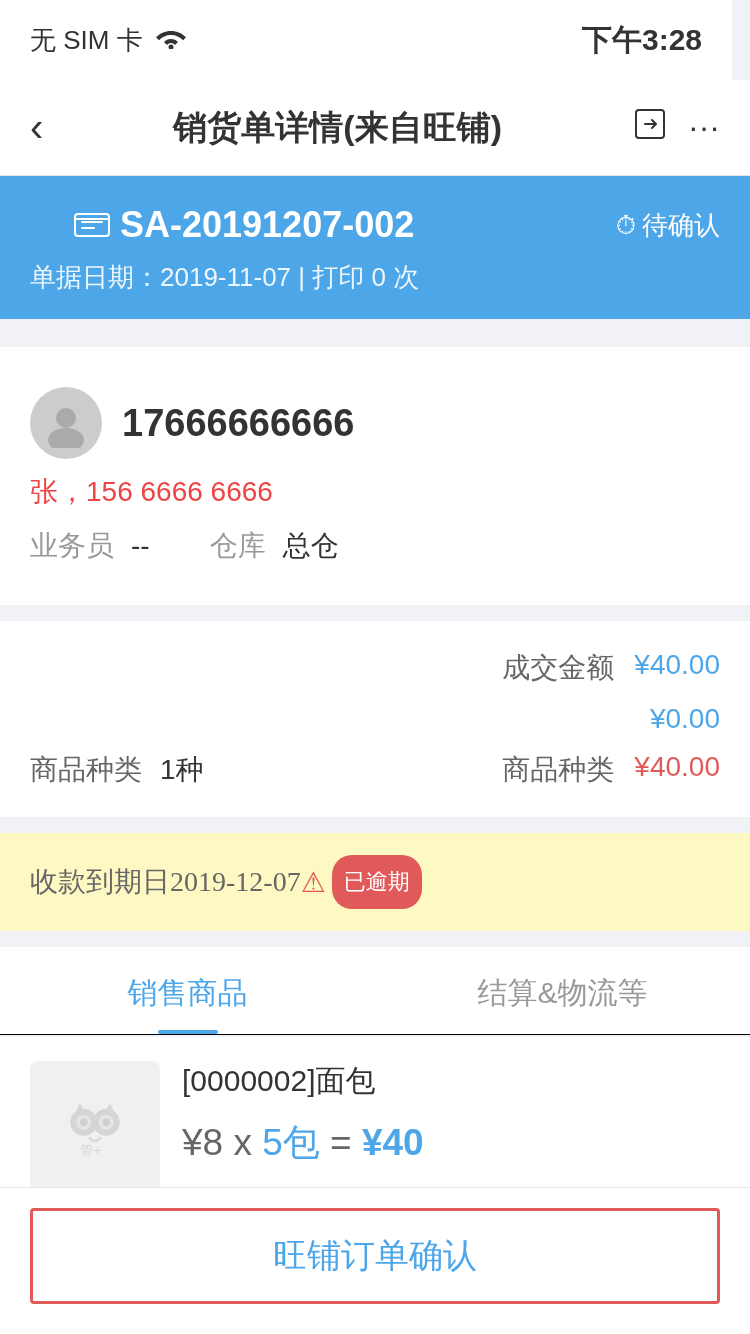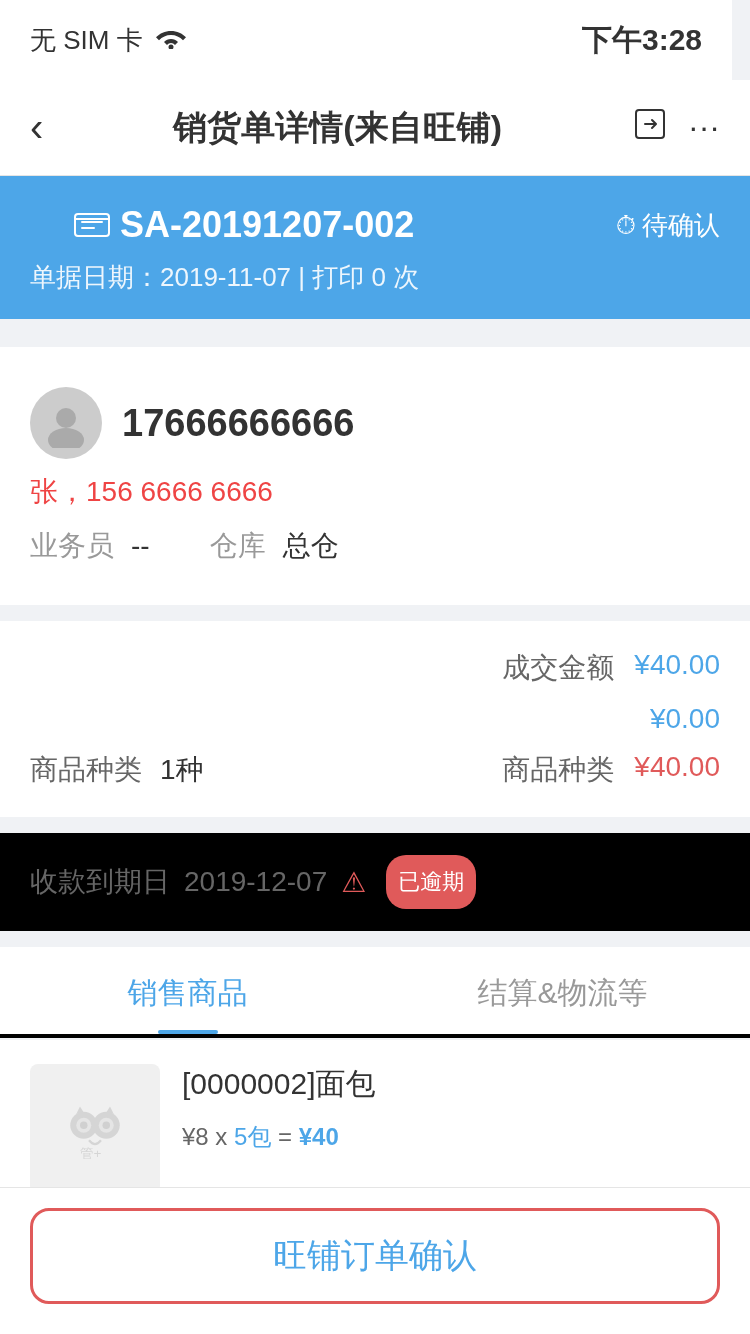--- a/index.html
+++ b/index.html
@@ -153,44 +153,44 @@
       display: flex;
       gap: 20px;
       font-size: 28px;
       color: #666;
     }
     .summary-row .amount { color: #4da6e8; }
     .summary-row .amount-red { color: #e05a5a; }
 
     
     .due-date-card {
-      background: #000000;
+      background: #fef9c3;
       padding: 22px 30px;
       margin-top: 16px;
       display: flex;
       align-items: center;
-      gap: 14px;
       font-size: 28px;
       color: #666;
+      font-family: Liberation Serif, serif;
     }
     .overdue-badge {
       background: #e05a5a;
       color: #fff;
       font-size: 22px;
       padding: 12px 12px;
       border-radius: 20px;
       margin-left: 6px;
     }
 
     
     .tabs-bar {
       background: #fff;
       display: flex;
       margin-top: 16px;
-      border-bottom: 4px solid #000000;
+      border-bottom: 1px solid #000000;
     }
     .tab-item {
       flex: 1;
       text-align: center;
       padding: 26px 0 20px;
       font-size: 30px;
       color: #999;
       position: relative;
       cursor: pointer;
     }
@@ -226,21 +226,21 @@
       display: flex; align-items: center; justify-content: center;
       overflow: hidden;
     }
     .product-info { flex: 1; }
     .product-name {
       font-size: 30px;
       color: #333;
       margin-bottom: 16px;
     }
     .product-price {
-      font-size: 24px;
+      font-size: 37px;
       color: #666;
     }
     .product-price .qty { color: #4da6e8; }
     .product-price .total { color: #4da6e8; font-weight: 600; }
 
     
     .content-area {
       background: #f0f2f5;
       min-height: 400px;
       padding-bottom: 160px;
@@ -253,21 +253,21 @@
       left: 0;
       width: 750px;
       padding: 20px 30px 30px;
       background: #fff;
       border-top: 1px solid #e5e5e5;
     }
     .confirm-btn {
       width: 100%;
       height: 96px;
       border: 3px solid #e05a5a;
-      border-radius: 19px;
+      border-radius: 4px;
       background: #fff;
       color: #4da6e8;
       font-size: 34px;
       font-weight: 500;
       cursor: pointer;
       display: flex;
       align-items: center;
       justify-content: center;
     }
 

